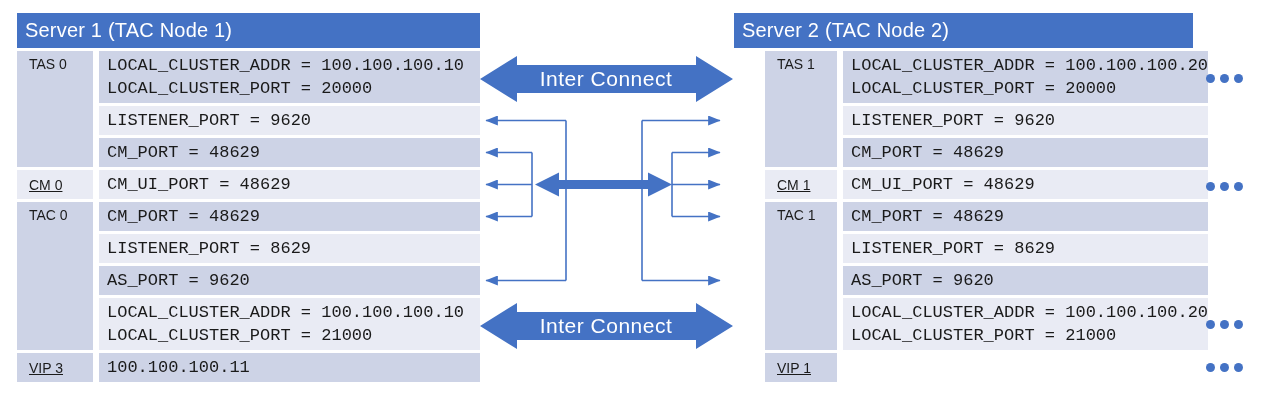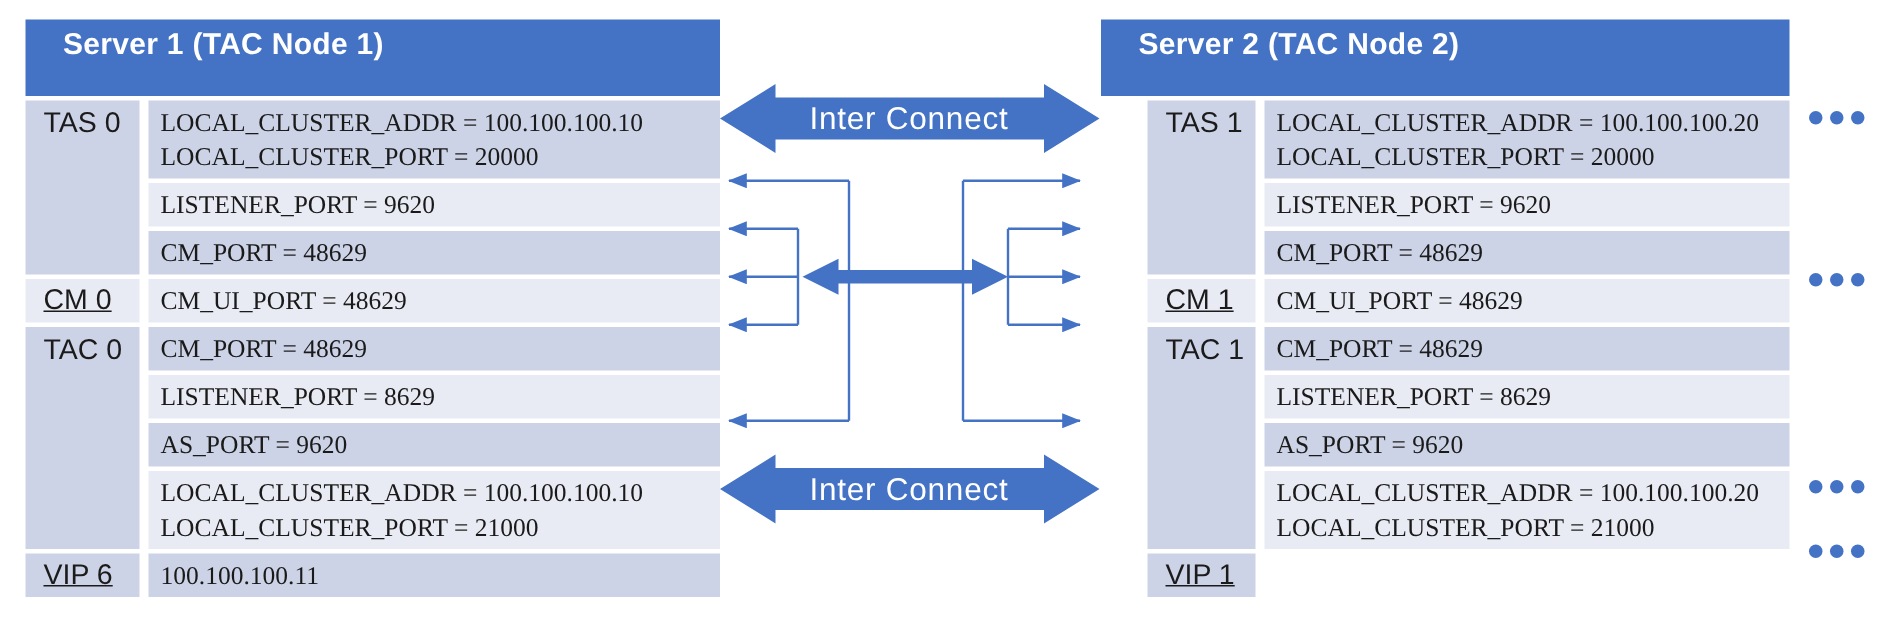--- a/index.html
+++ b/index.html
@@ -2,42 +2,42 @@
 <html><head>
 <meta charset="utf-8">
 <style>
   html,body{margin:0;padding:0;background:#fff;}
   #canvas{
     position:relative;width:1269px;height:411px;background:#ffffff;overflow:hidden;
     font-family:"Liberation Sans",sans-serif;
   }
   .table{position:absolute;top:13px;}
   .thead{
-    height:51px;background:#4472C4;color:#fff;font-weight:bold;font-size:20px;
-    line-height:35px;padding-left:25px;box-sizing:border-box;margin-bottom:3px;
+    height:35px;background:#4472C4;color:#fff;font-weight:normal;font-size:20px;
+    line-height:35px;padding-left:8px;box-sizing:border-box;margin-bottom:3px;
     letter-spacing:.2px;
   }
   .tgrid{
     display:grid;
     grid-template-rows:52px 29px 29px 29px 29px 29px 29px 52px 29px;
     column-gap:6px;row-gap:3px;
   }
   .tgrid.left-cols{grid-template-columns:76px 1fr;}
   .tgrid.right-cols{grid-template-columns:72px 1fr;padding-left:31px;}
   .cell{box-sizing:border-box;}
   .d{background:#CDD3E6;}
   .l{background:#E9EBF4;}
   .lbl{
-    display:flex;padding-left:12px;font-size:19px;color:#1b1b1b;grid-column:1;
+    display:flex;padding-left:12px;font-size:14px;color:#1b1b1b;grid-column:1;
   }
   .lbl.top{align-items:flex-start;padding-top:5px;}
   .lbl.mid{align-items:center;text-decoration:underline;}
   .val{
     grid-column:2;display:flex;flex-direction:column;justify-content:center;
-    padding-left:8px;font-family:Liberation Serif, serif;
+    padding-left:8px;font-family:Liberation Mono, monospace;
     font-size:17px;color:#1a1a1a;
   }
   .val div{line-height:23px;white-space:nowrap;}
   .overlay{position:absolute;left:0;top:0;pointer-events:none;}
   .arrow-text{
     fill:#ffffff;font-family:"Liberation Sans",sans-serif;font-size:21px;
     text-anchor:middle;letter-spacing:.5px;
   }
   .dots{position:absolute;display:flex;gap:5px;}
   .dot{width:9px;height:9px;border-radius:50%;background:#4472C4;}
@@ -72,21 +72,21 @@
       <div class="cell val l" style="grid-row:6">
         <div>LISTENER_PORT = 8629</div>
       </div>
       <div class="cell val d" style="grid-row:7">
         <div>AS_PORT = 9620</div>
       </div>
       <div class="cell val l" style="grid-row:8">
         <div>LOCAL_CLUSTER_ADDR = 100.100.100.10</div>
         <div>LOCAL_CLUSTER_PORT = 21000</div>
       </div>
-      <div class="cell lbl mid d" style="grid-row:9">VIP 6</div>
+      <div class="cell lbl mid d" style="grid-row:9">VIP 3</div>
       <div class="cell val d" style="grid-row:9">
         <div>100.100.100.11</div>
       </div>
     </div>
   </div>
 
   <div class="table" style="left:734px;width:459px;">
     <div class="thead">Server 2 (TAC Node 2)</div>
     <div class="tgrid right-cols">
       <div class="cell lbl top d" style="grid-row:1 / span 3">TAS 1</div>

